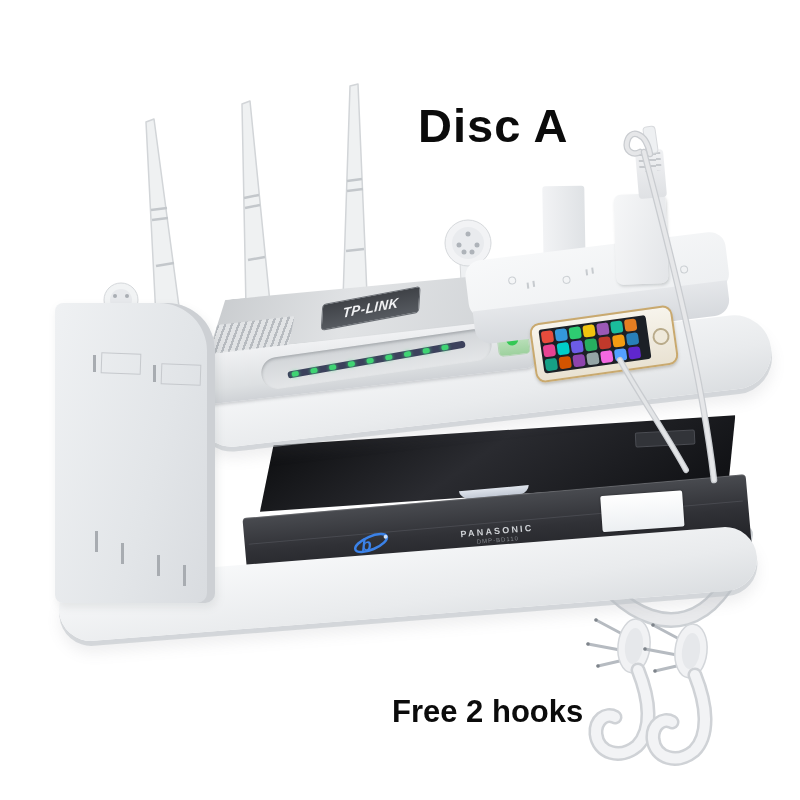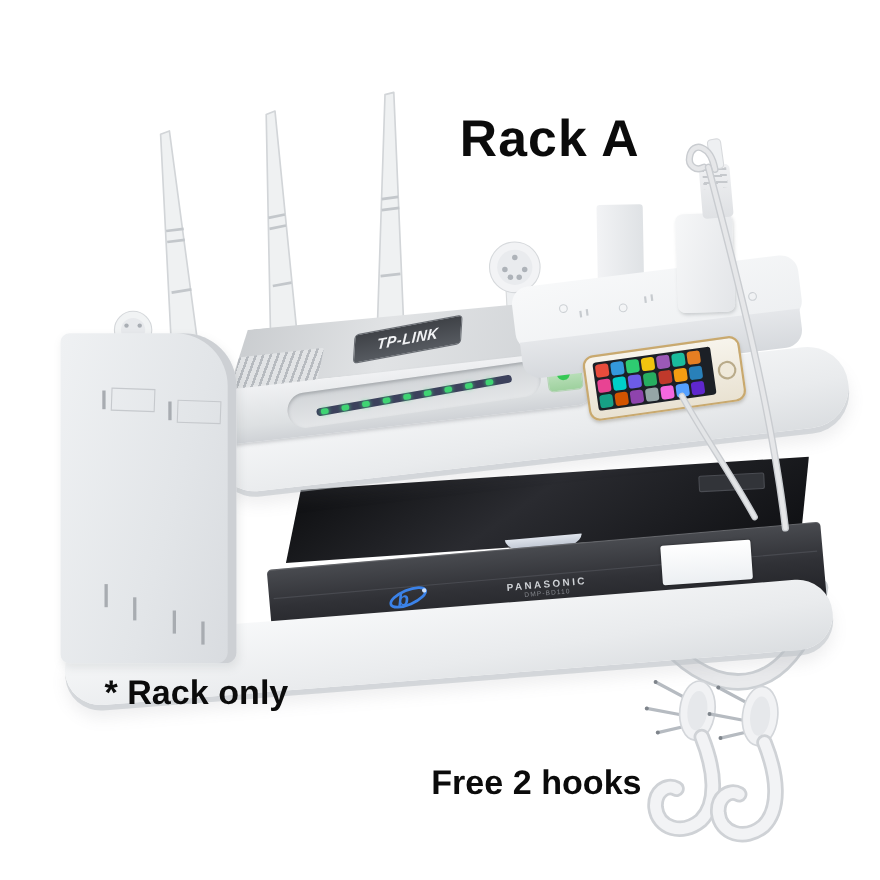--- a/index.html
+++ b/index.html
@@ -320,17 +320,16 @@
       <circle cx="596" cy="620" r="1.8" fill="#7e848b"></circle>
       <circle cx="588" cy="644" r="1.8" fill="#7e848b"></circle>
       <circle cx="598" cy="666" r="1.8" fill="#7e848b"></circle>
       <ellipse cx="634" cy="646" rx="16" ry="27" transform="rotate(6 634 646)" fill="#f1f2f4" stroke="#d3d6da" stroke-width="1.5"></ellipse>
       <ellipse cx="634" cy="646" rx="9" ry="18" transform="rotate(6 634 646)" fill="#e6e8eb"></ellipse>
       <path d="M638,670 C650,700 653,730 637,746 C620,760 598,753 596,734 C595,720 606,712 615,717" fill="none" stroke="#cfd2d6" stroke-width="15" stroke-linecap="round"></path>
       <path d="M638,670 C650,700 653,730 637,746 C620,760 598,753 596,734 C595,720 606,712 615,717" fill="none" stroke="#f2f3f5" stroke-width="10" stroke-linecap="round"></path>
     </g>
   </svg>
 
-  <div id="title" class="abs big-label">Rack A</div>
-  <div id="rack-note" class="abs big-label">* Rack only</div>
+  <div id="title" class="abs big-label">Disc A</div>
   <div id="hooks-note" class="abs big-label">Free 2 hooks</div>
 
 </div>
 
 </body></html>

